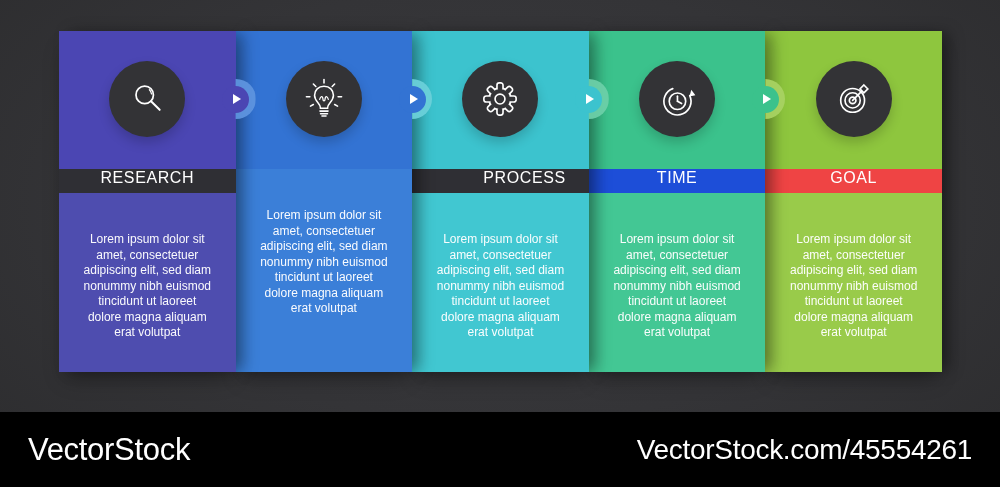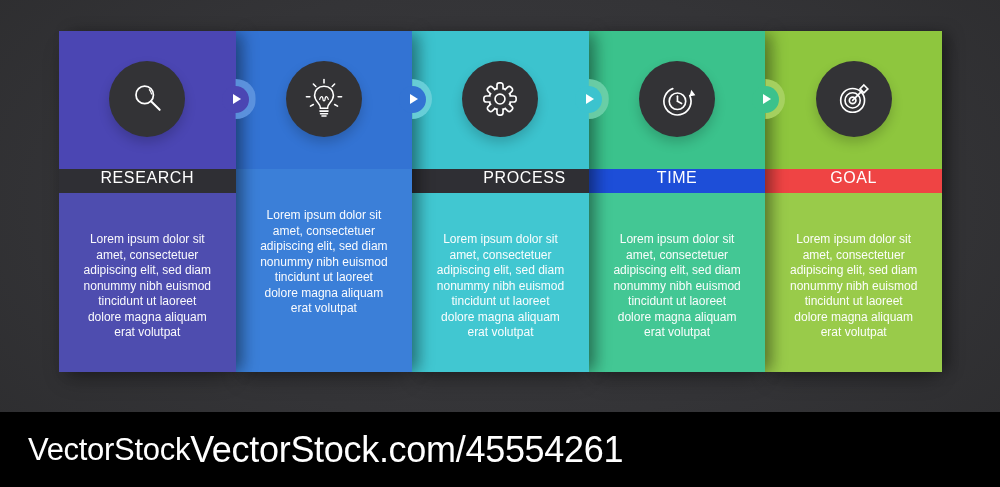--- a/index.html
+++ b/index.html
@@ -63,27 +63,27 @@
     border-top:5.5px solid transparent;
     border-bottom:5.5px solid transparent;
     border-left:8.5px solid #ffffff;
   }
   .c-1{left:156.6px;}
   .c-2{left:333.2px;}
   .c-3{left:509.8px;}
   .c-4{left:686.4px;}
   .watermark-bar{
     position:absolute;left:0;top:412px;width:1000px;height:75px;background:#000000;
-    display:flex;align-items:center;
+    display:flex;align-items:center;justify-content:space-between;
   }
   .brand{
     margin-left:28px;color:#ffffff;font-size:31px;font-weight:500;letter-spacing:-0.3px;
   }
   .wurl{
-    margin-right:28px;color:#ffffff;font-size:36px;font-weight:400;letter-spacing:-0.3px;
+    margin-right:28px;color:#ffffff;font-size:28px;font-weight:400;letter-spacing:-0.3px;
   }
 </style>
 </head>
 <body>
 
 <div class="stage">
 
   <div class="step">
     <div class="top" style="background-color: rgb(75, 70, 179);">
       <div class="disc" style="background-color: rgb(51, 51, 54);">

